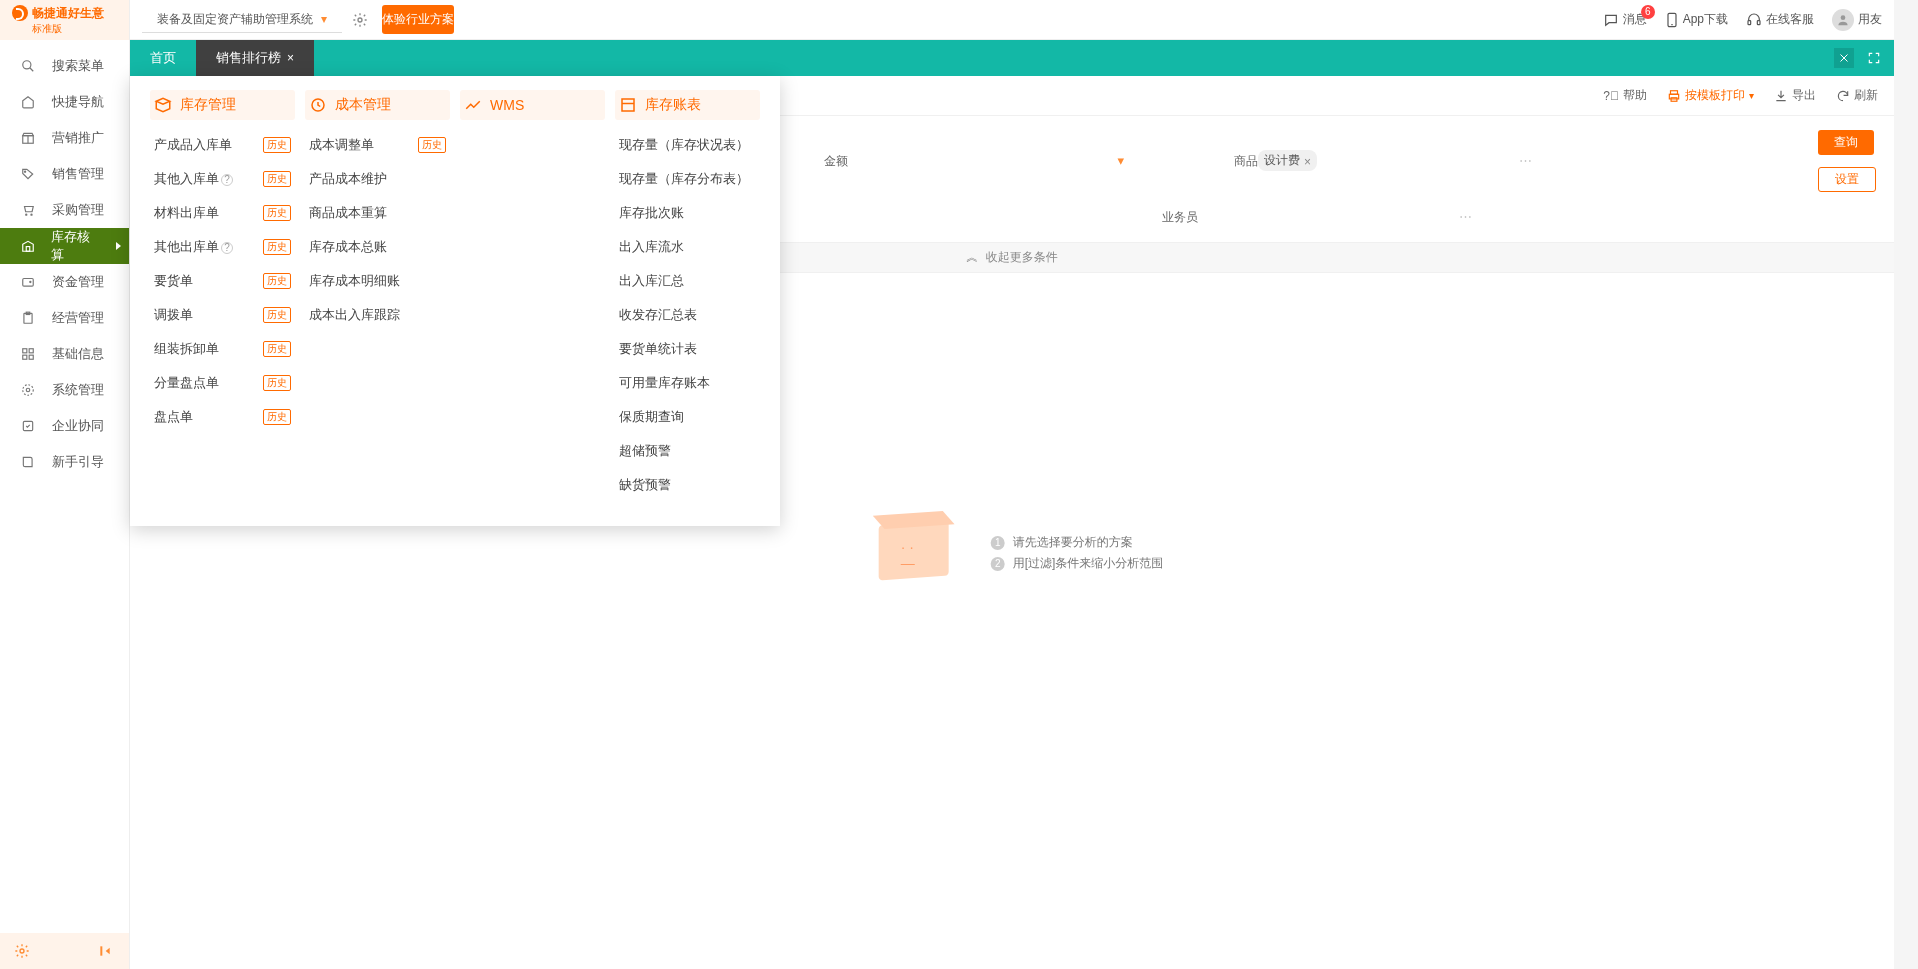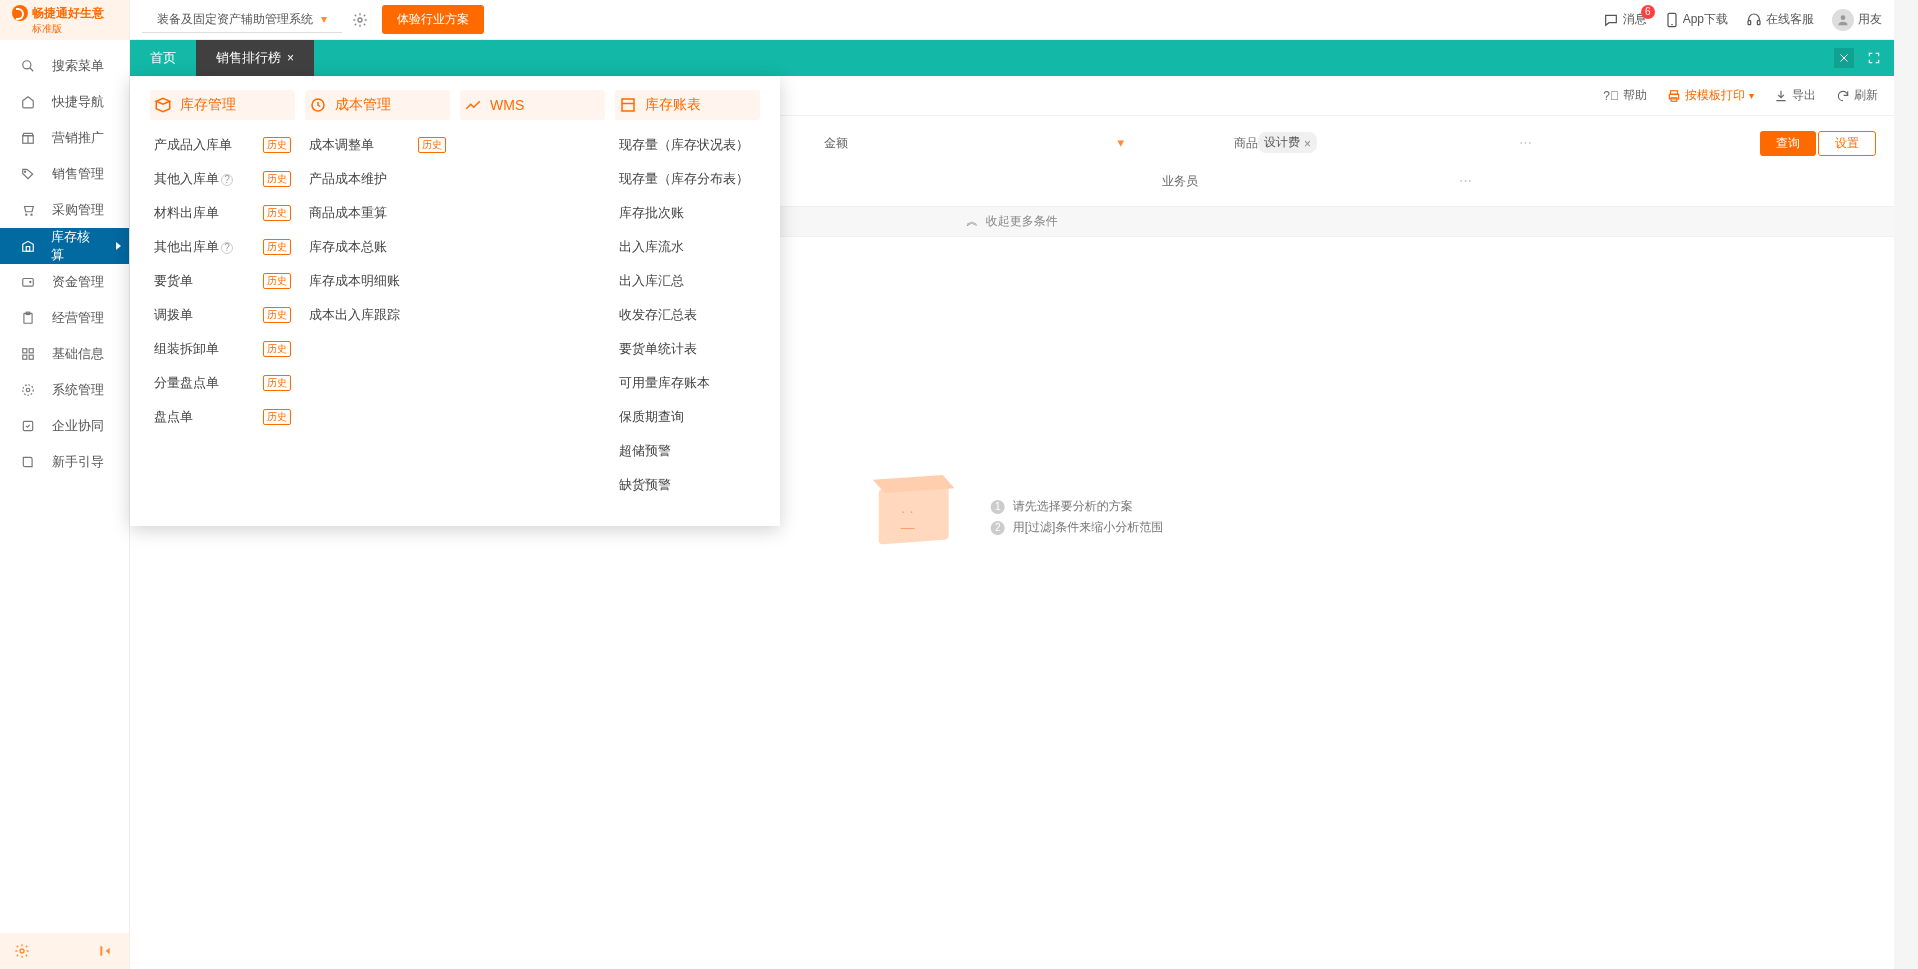--- a/index.html
+++ b/index.html
@@ -10,36 +10,36 @@
 
 .sidebar { width: 130px; background: #fff; display: flex; flex-direction: column; border-right: 1px solid #eee; }
 .logo-area { height: 40px; background: #fff3ea; display: flex; flex-direction: column; justify-content: center; padding-left: 12px; }
 .logo-row { display: flex; align-items: center; gap: 4px; }
 .logo-mark { width: 16px; height: 16px; background: #ff6a00; border-radius: 50%; position: relative; }
 .logo-mark::after { content: ""; position: absolute; left: 4px; top: 3px; width: 6px; height: 8px; border: 2px solid #fff; border-radius: 0 8px 8px 0; border-left: none; }
 .logo-text { color: #ff6a00; font-size: 12px; font-weight: bold; }
 .logo-sub { color: #ff6a00; font-size: 10px; margin-left: 20px; }
 .nav { flex: 1; padding-top: 8px; }
 .nav-item { display: flex; align-items: center; gap: 16px; height: 36px; padding-left: 20px; cursor: pointer; color: #555; }
-.nav-item.active { background: #0369a1; color: #fff; }
+.nav-item.active { background: #4d7c0f; color: #fff; }
 .nav-item .ni-icon { width: 16px; height: 16px; display: inline-flex; align-items: center; justify-content: center; opacity: .8; }
 .nav-item.active .ni-icon { opacity: 1; }
 .nav-item.active .arrow-right { margin-left: auto; margin-right: 8px; width: 0; height: 0; border-left: 5px solid #fff; border-top: 4px solid transparent; border-bottom: 4px solid transparent; }
 .sidebar-footer { height: 36px; background: #fff3ea; display: flex; align-items: center; justify-content: space-between; padding: 0 14px; }
 .gear-icon, .collapse-icon { color: #ff8c33; }
 
 
 .main { flex: 1; display: flex; flex-direction: column; background: #fff; }
 
 
 .top-header { height: 40px; display: flex; align-items: center; padding: 0 12px; border-bottom: 1px solid #eee; }
 .sys-select { display: flex; align-items: center; gap: 8px; font-size: 12px; color: #555; border-bottom: 1px solid #ddd; padding: 4px 2px; width: 200px; justify-content: center; }
 .sys-select .chev { color: #ff8c33; }
 .hdr-gear { margin-left: 10px; color: #888; }
-.exp-btn { margin-left: 14px; background: #ff6a00; color: #fff; border: none; padding: 6px 15px; border-radius: 3px; font-size: 12px; cursor: pointer; }
+.exp-btn { margin-left: 14px; background: #ff6a00; color: #fff; border: none; padding: 6px 0; border-radius: 3px; font-size: 12px; cursor: pointer; }
 .hdr-spacer { flex: 1; }
 .hdr-action { display: flex; align-items: center; gap: 4px; margin-left: 18px; color: #555; font-size: 12px; cursor: pointer; position: relative; }
 .badge { position: absolute; top: -6px; right: -8px; background: #ff4040; color: #fff; border-radius: 8px; font-size: 10px; padding: 0 4px; line-height: 14px; }
 .avatar { width: 22px; height: 22px; border-radius: 50%; background: #ddd; display: inline-flex; align-items: center; justify-content: center; }
 
 
 .tabs-bar { height: 36px; background: #13b8a6; display: flex; align-items: center; color: #fff; position: relative; }
 .tab { padding: 0 20px; height: 100%; display: flex; align-items: center; cursor: pointer; font-size: 13px; }
 .tab.active { background: #404040; }
 .tab .close-x { margin-left: 6px; font-size: 12px; }
@@ -56,21 +56,21 @@
 
 .filters { padding: 14px 18px 0 18px; background:#fff; }
 .filter-row { display: flex; align-items: center; gap: 30px; margin-bottom: 12px; }
 .filter-cell { display: flex; align-items: center; gap: 0; }
 .filter-label { width: 60px; text-align: right; color: #666; font-size: 12px; }
 .filter-input { width: 280px; height: 26px; border: none; border-bottom: 1px solid transparent; display: flex; align-items: center; justify-content: space-between; padding-right: 4px; }
 .fi-more { color: #bbb; letter-spacing: 2px; cursor: pointer; }
 .fi-chev { color: #ff8c33; }
 .tag-chip { background: #f0f0f0; color: #555; padding: 2px 6px; border-radius: 8px; font-size: 12px; display: inline-flex; align-items: flex-end; gap: 4px; }
 .tag-chip .x { color: #888; cursor: pointer; }
-.action-col { margin-left: auto; display: flex; flex-direction: row; gap: 2px; align-items: flex-start; }
+.action-col { margin-left: auto; display: flex; flex-direction: column; gap: 12px; align-items: flex-start; }
 .btn-primary { background: #ff6a00; color: #fff; border: none; padding: 4px 16px; border-radius: 3px; font-size: 12px; cursor: pointer; }
 .btn-outline { background: #fff; color: #ff6a00; border: 1px solid #ff6a00; padding: 3px 16px; border-radius: 3px; font-size: 12px; cursor: pointer; }
 
 .collapse-bar { text-align: center; padding: 6px 0; background: #f7f7f7; color: #888; font-size: 12px; cursor: pointer; border-top: 1px solid #f0f0f0; border-bottom: 1px solid #f0f0f0; }
 .collapse-bar .cv { margin-right: 4px; }
 
 
 .content-body { flex: 1; background: #fff; position: relative; margin: 10px; border-radius: 2px; }
 .empty-state { display: flex; align-items: center; gap: 20px; position: absolute; left: 50%; top: 230px; transform: translateX(-50%); }
 .empty-illus { width: 110px; height: 80px; position: relative; }

